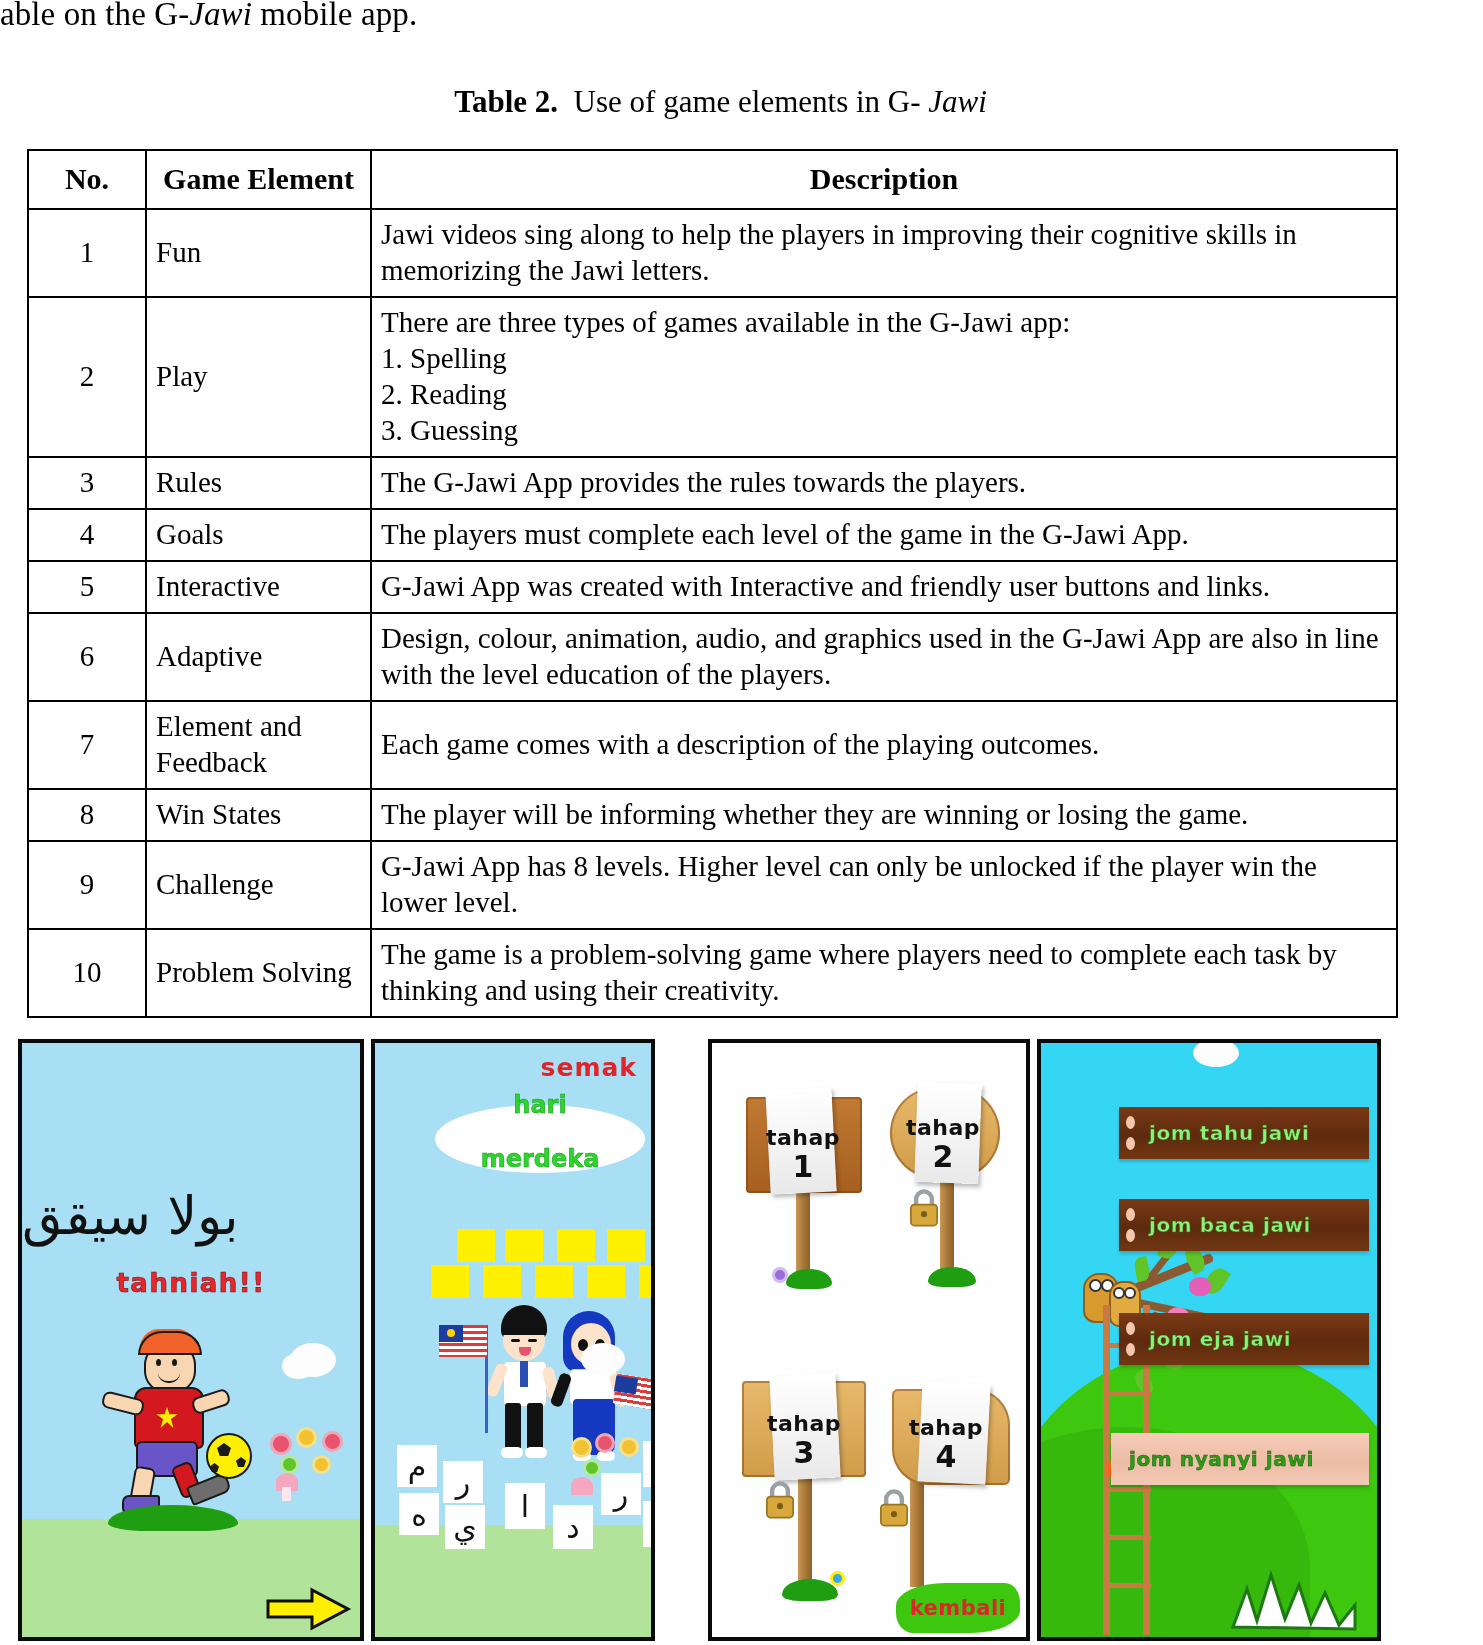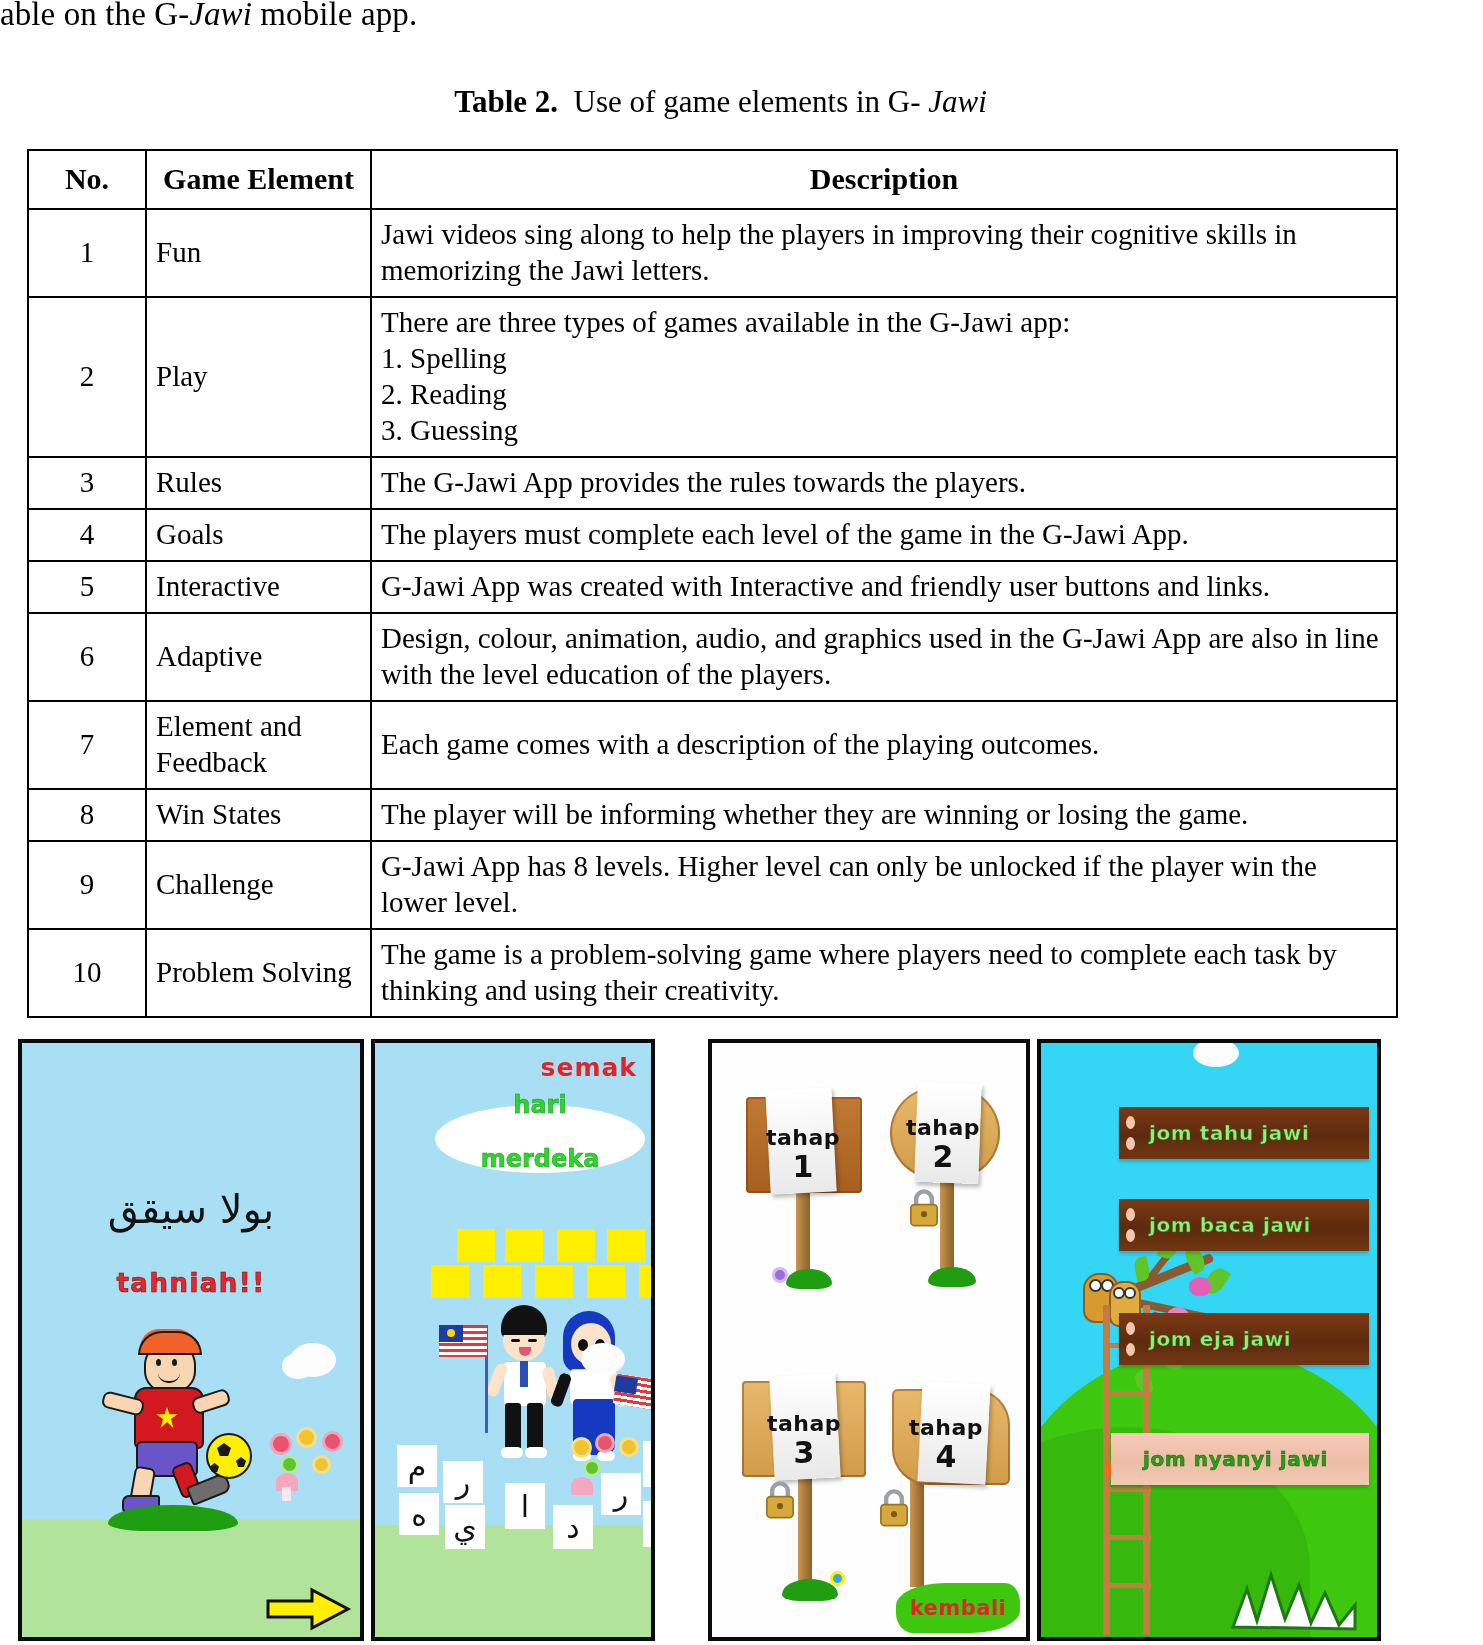--- a/index.html
+++ b/index.html
@@ -102,22 +102,22 @@
   }
   .hill {
     position: absolute; left: -12%; bottom: 0; width: 124%;
     background: #3ec70f;
     border-radius: 52% 52% 0 0 / 70% 70% 0 0;
   }
 
   
   .jawi-big {
     position: absolute; left: 0; right: 0; top: 143px;
-    text-align: center;
-    font-size: 40px;
+    text-align: left;
+    font-size: 52px;
     font-family: "DejaVu Sans", sans-serif;
     direction: rtl;
     color: #111;
     letter-spacing: 1px;
   }
   .tahniah {
     position: absolute; left: 0; right: 0; top: 225px;
     text-align: center;
     font-size: 26px;
     font-weight: bold;
@@ -219,21 +219,21 @@
   .menu-sign.pale {
     background: linear-gradient(#f6ccb8, #edbda6 55%, #f3c9b4);
   }
   .menu-sign span {
     font-family:"DejaVu Sans", sans-serif; font-weight:bold;
     font-size: 20px; letter-spacing:.6px;
     color:#8ef07a; padding-left: 30px;
     -webkit-text-stroke: .5px #1d7a12;
   }
   .menu-sign.pale span {
-    color:#2f9c18; padding-left: 32px;
+    color:#2f9c18; padding-left: 18px;
     -webkit-text-stroke: .5px #15600b;
   }
   .nail { position:absolute; left:7px; width:9px; height:13px;
           background:#f2c7ad; border-radius:50%; }
   .tree-branch { position:absolute; background:#8a5a33; border-radius:4px; }
   .leaf { position:absolute; background:#5fc52a; border-radius: 50% 6% 50% 6%; }
   .ladder-rail { position:absolute; background:#c87a42; }
   .ladder-rung { position:absolute; background:#c87a42; height:5px; }
   .owl { position:absolute; }
   .bird { position:absolute; border-radius:50% 50% 45% 45%; }

